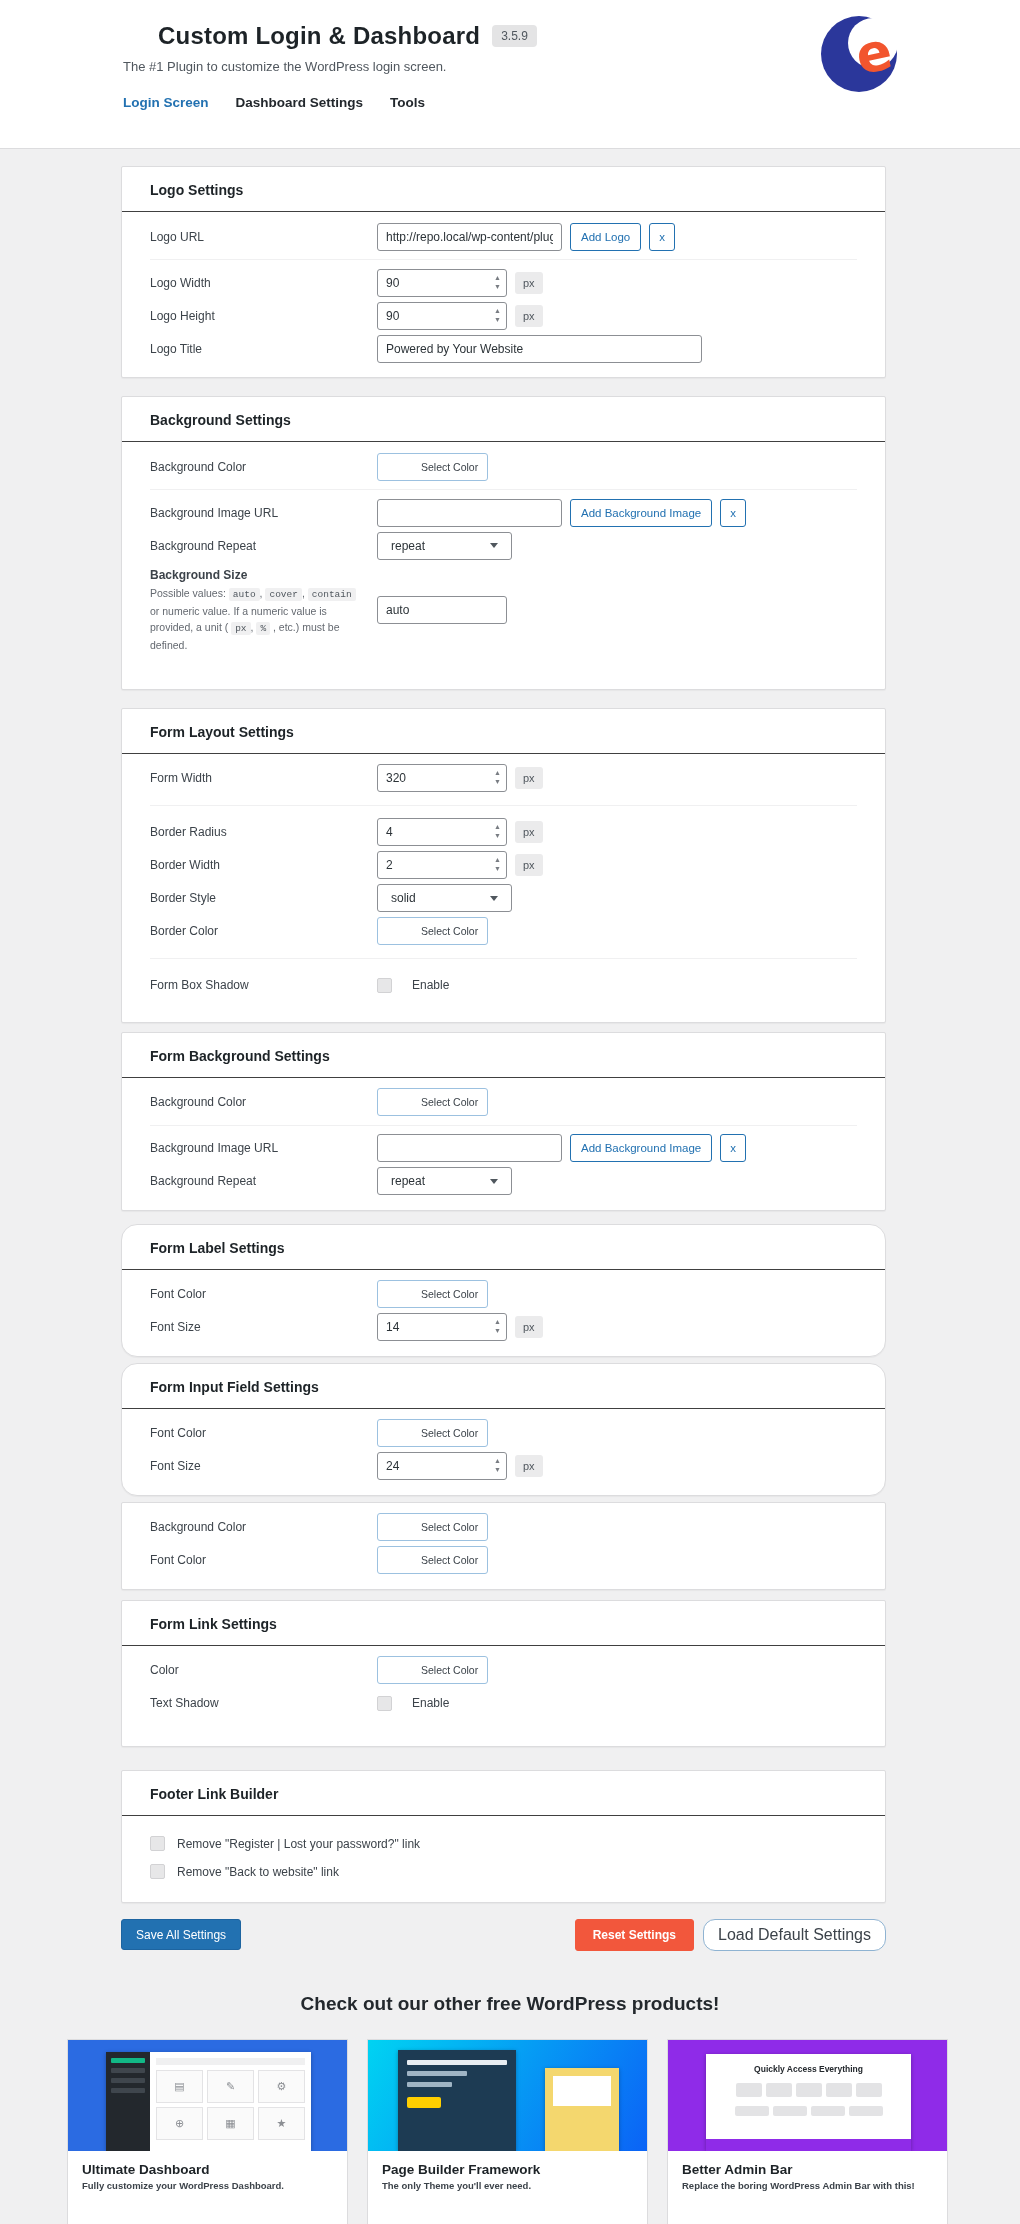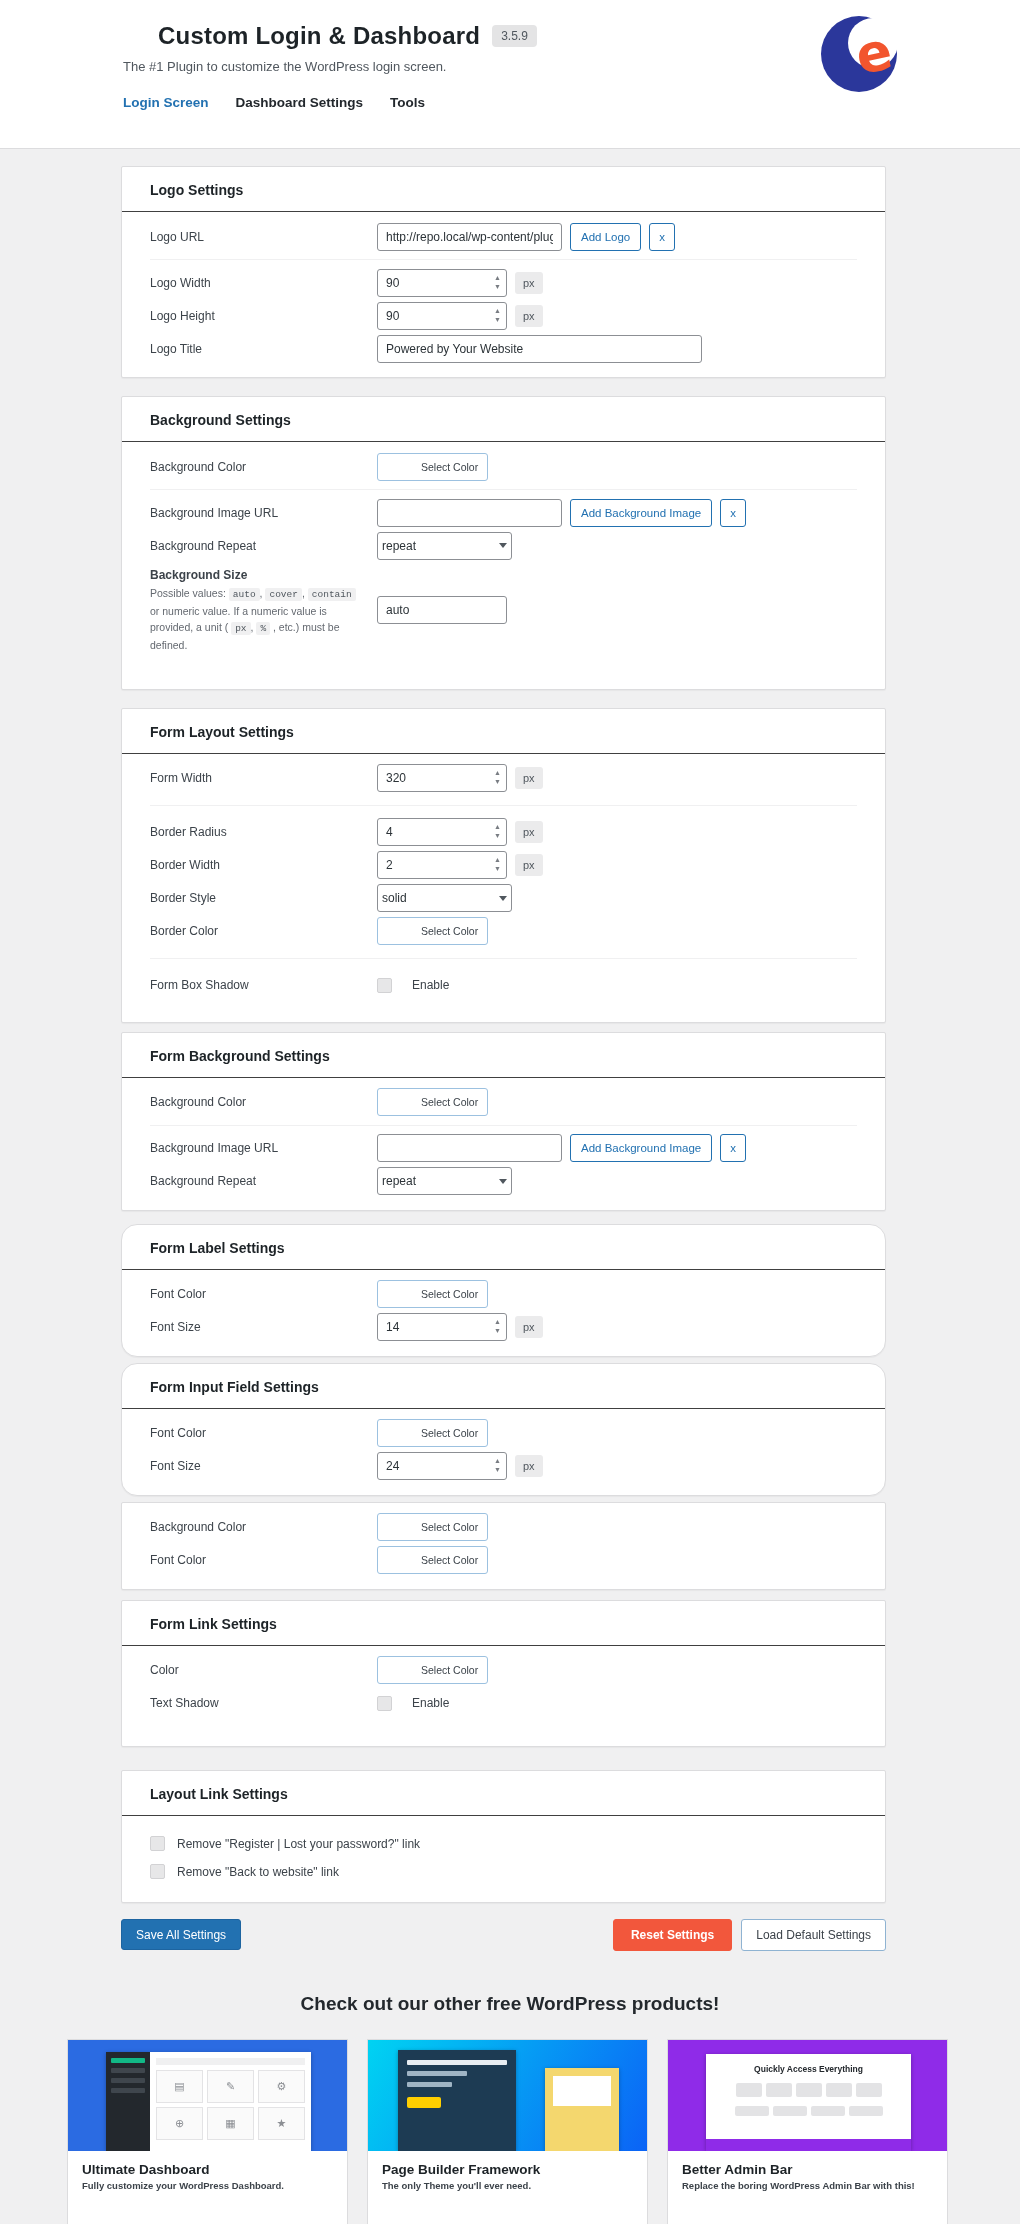--- a/index.html
+++ b/index.html
@@ -34,21 +34,21 @@
   .w-url { width: 185px; }
   .w-title { width: 325px; }
   .num-wrap { position: relative; display: inline-block; }
   .num-wrap .txt-input { width: 130px; padding-right: 24px; }
   .stepper { position: absolute; right: 6px; top: 4px; display: flex; flex-direction: column; line-height: 9px; cursor: pointer; }
   .stepper span { font-size: 7px; color: #787c82; }
   .px-badge { background: #ebebec; color: #50575e; font-size: 11px; height: 22px; line-height: 22px;
               padding: 0 8px; border-radius: 3px; }
 
   .select { width: 135px; height: 28px; border: 1px solid #8c8f94; border-radius: 3px; background: #fff;
-            display: flex; align-items: center; justify-content: space-between; padding: 0 4px;
+            display: flex; align-items: center; justify-content: space-between; padding: 0 13px;
             font-size: 12px; color: #2c3338; cursor: pointer; }
   .chevron { width: 0; height: 0; border-left: 4px solid transparent; border-right: 4px solid transparent;
              border-top: 5px solid #50575e; }
 
   .btn { display: inline-flex; align-items: center; justify-content: center; border-radius: 3px;
          font-size: 11.5px; cursor: pointer; font-family: "Liberation Sans", sans-serif; }
   .btn-outline { height: 28px; padding: 0 10px; background: #fff; border: 1px solid #2271b1; color: #2271b1; }
   .btn-x { height: 28px; padding: 0 9px; background: #fff; border: 1px solid #2271b1; color: #2271b1; }
 
   .color-btn { display: inline-flex; align-items: center; border: 1px solid #9cc1e0; border-radius: 3px;
@@ -69,21 +69,21 @@
   .mb6 { margin-bottom: 6px; border-radius: 16px; } .mb10 { margin-bottom: 10px; } .mb23 { margin-bottom: 23px; }
   .pad-extra { padding-bottom: 26px; }
 
   .actions-row { display: flex; align-items: center; margin-top: 16px; }
   .btn-primary { height: 31px; padding: 0 14px; background: #2271b1; border: 1px solid #1d64a0;
                  color: #fff; font-size: 12px; border-radius: 3px; }
   .actions-right { margin-left: auto; display: flex; gap: 9px; }
   .btn-reset { height: 32px; padding: 0 17px; background: #f2573c; border: 1px solid #f2573c;
                color: #fff; font-size: 12px; border-radius: 3px; font-weight: bold; }
   .btn-load { height: 32px; padding: 0 14px; background: #fff; border: 1px solid #8fb3d2;
-              color: #3c434a; font-size: 12px; border-radius: 3px; }
+              color: #3c434a; font-size: 16px; border-radius: 12px; }
 
   
   .products-heading { text-align: center; font-size: 19px; font-weight: 700; color: #23282d; margin-top: 42px; }
   .products { width: 882px; margin: 24px auto 0 67px; display: flex; gap: 19px; }
   .p-card { width: 281px; background: #fff; border: 1px solid #dcdcde; }
   .p-img { height: 111px; position: relative; overflow: hidden; }
   .p-body { padding: 11px 14px 13px; position: relative; height: 130px; }
   .p-title { font-size: 13.5px; font-weight: 700; color: #1d2327; }
   .p-tagline { font-size: 9.5px; font-weight: 700; color: #3c434a; margin-top: 3px; }
 
@@ -464,21 +464,21 @@
           <div class="row-control">
             <span class="checkbox"></span>
             <span class="check-label">Enable</span>
           </div>
         </div>
       </div>
     </div>
 
     <div class="card">
       <div class="card-header">
-          <div class="card-title">Layout Link Settings</div>
+          <div class="card-title">Footer Link Builder</div>
         </div>
       <div class="card-body" style="padding:14px 28px 16px;">
         <div class="row" style="min-height:28px;">
           <span class="checkbox"></span>
           <span class="check-label">Remove "Register | Lost your password?" link</span>
         </div>
         <div class="row" style="min-height:28px;">
           <span class="checkbox"></span>
           <span class="check-label">Remove "Back to website" link</span>
         </div>

